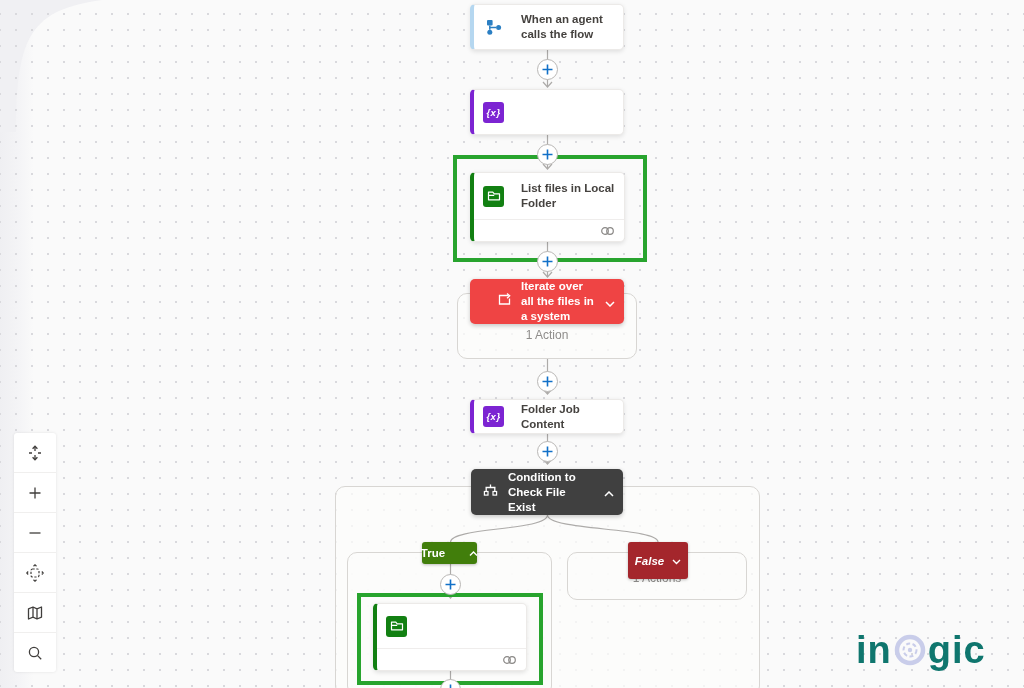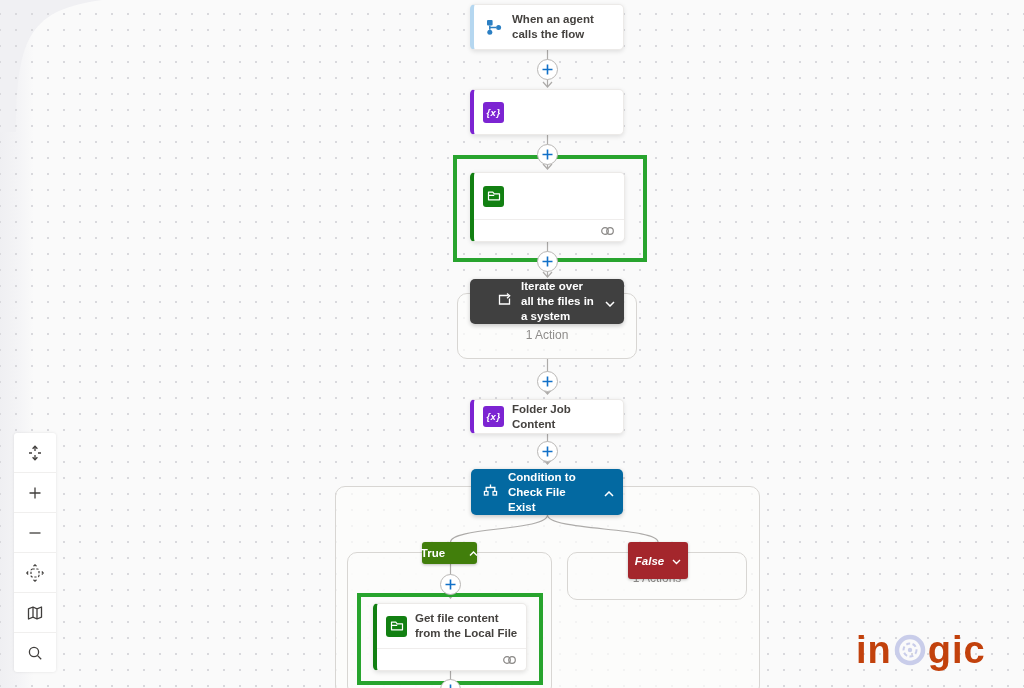--- a/index.html
+++ b/index.html
@@ -21,39 +21,39 @@
   
   .scope { position:absolute; border:1px solid #d8d6d3; border-radius:10px;
     background:rgba(252,252,251,0.72); z-index:1; }
   .scope-summary { position:absolute; z-index:2; text-align:center;
     font-size:12px; color:#8f8d8b; }
 
   
   .card { position:absolute; background:#fff; border:1px solid #eceae8;
     border-radius:5px; box-shadow:0 1.5px 4px rgba(0,0,0,0.10); z-index:5;
     display:flex; flex-direction:column; justify-content:center; }
-  .card-main { display:flex; align-items:center; gap:8px; padding:0 8px 0 9px; flex:1; }
+  .card-main { display:flex; align-items:center; gap:17px; padding:0 8px 0 9px; flex:1; }
   .card-title { font-size:11.5px; font-weight:700; color:#45423f; line-height:15px; }
   .card-footer { height:22px; border-top:1px solid #efedec; display:flex;
     align-items:center; justify-content:flex-end; padding:0 9px; }
   .accent-blue   { border-left:4px solid #b5d7f0; }
   .accent-purple { border-left:4px solid #7c24d2; }
   .accent-green  { border-left:4px solid #128012; }
   .chip { width:21px; height:21px; border-radius:3px; flex:0 0 auto;
     display:flex; align-items:center; justify-content:center; }
   .chip-purple { background:#7c24d2; color:#fff; font-size:9.5px; font-weight:700;
     font-style:italic; letter-spacing:0.5px; }
   .chip-green  { background:#128012; }
 
   
   .header-card { position:absolute; border-radius:5px; z-index:5; color:#fff;
     display:flex; align-items:center; gap:9px; padding:0 9px 0 11px;
     box-shadow:0 1.5px 4px rgba(0,0,0,0.20); cursor:pointer; }
-  .header-slate { background:#404040;padding-left:27px; }
-  .header-dark  { background:#0369a1; }
+  .header-slate { background:#ef4444;padding-left:27px; }
+  .header-dark  { background:#404040; }
   .header-title { font-size:11.5px; font-weight:700; line-height:15px; flex:1; }
 
   
   .badge { position:absolute; border-radius:3px; z-index:6; color:#fff;
     display:flex; align-items:center; justify-content:center; gap:8px;
     font-size:11.5px; font-weight:700; box-shadow:0 1px 3px rgba(0,0,0,0.25); }
   .badge-true  { background:#417e0b;gap:24px; }
   .badge-false { background:#a4262c; }
 
   
@@ -67,21 +67,21 @@
   
   .toolbar { position:absolute; left:14px; top:433px; width:42px; height:239px;
     background:#fff; border-radius:3px; box-shadow:0 0 3px rgba(0,0,0,0.10);
     z-index:8; display:flex; flex-direction:column; }
   .tool-btn { flex:1; display:flex; align-items:center; justify-content:center;
     cursor:pointer; border-bottom:1px solid #f0efee; }
   .tool-btn:last-child { border-bottom:none; }
 
   
   .watermark { position:absolute; left:856px; top:628px; z-index:2;
-    display:flex; align-items:center; color:#c2410c; font-weight:700;
+    display:flex; align-items:center; color:#0f766e; font-weight:700;
     font-size:38px; letter-spacing:1px; line-height:44px; }
   .watermark .wm-o { margin:0 2px; display:flex; align-items:center; }
 </style>
 </head>
 <body>
 
 <div class="bg-strip"></div>
 <svg class="bg-corner" width="120" height="132">
   <path d="M0,0 H102 C32,10 16,34 16,132 H0 Z" fill="#f0f0f3"></path>
 </svg>
@@ -140,20 +140,21 @@
 </div>
 
 <div class="hl-box" style="left:453px;top:155px;width:194px;height:107px;"></div>
 <div class="card accent-green" style="left:470px;top:172px;width:155px;height:70px;justify-content:flex-start;">
   <div class="card-main">
     <span class="chip chip-green">
       <svg width="14" height="14" viewBox="0 0 14 14">
         <path d="M1.5,3.2 H5.8 L7.2,4.8 H12.5 V10.8 H1.5 Z M1.5,6.4 H7.2" stroke="#fff" stroke-width="1.2" fill="none" stroke-linejoin="round"></path>
       </svg>
     </span>
+    <span class="card-title">List files in Local Folder</span>
   </div>
   <div class="card-footer">
     <span>
       <svg width="15" height="10" viewBox="0 0 15 10">
         <circle cx="5" cy="5" r="3.3" stroke="#8a8886" stroke-width="1.2" fill="none"></circle>
         <circle cx="10" cy="5" r="3.3" stroke="#8a8886" stroke-width="1.2" fill="none"></circle>
       </svg>
     </span>
   </div>
 </div>
@@ -245,21 +246,20 @@
 </div>
 
 <div class="hl-box" style="left:357px;top:593px;width:186px;height:92px;"></div>
 <div class="card accent-green" style="left:373px;top:603px;width:154px;height:68px;justify-content:flex-start;">
   <div class="card-main">
     <span class="chip chip-green">
       <svg width="14" height="14" viewBox="0 0 14 14">
         <path d="M1.5,3.2 H5.8 L7.2,4.8 H12.5 V10.8 H1.5 Z M1.5,6.4 H7.2" stroke="#fff" stroke-width="1.2" fill="none" stroke-linejoin="round"></path>
       </svg>
     </span>
-    <span class="card-title">Get file content from the Local File</span>
   </div>
   <div class="card-footer">
     <span>
       <svg width="15" height="10" viewBox="0 0 15 10">
         <circle cx="5" cy="5" r="3.3" stroke="#8a8886" stroke-width="1.2" fill="none"></circle>
         <circle cx="10" cy="5" r="3.3" stroke="#8a8886" stroke-width="1.2" fill="none"></circle>
       </svg>
     </span>
   </div>
 </div>

